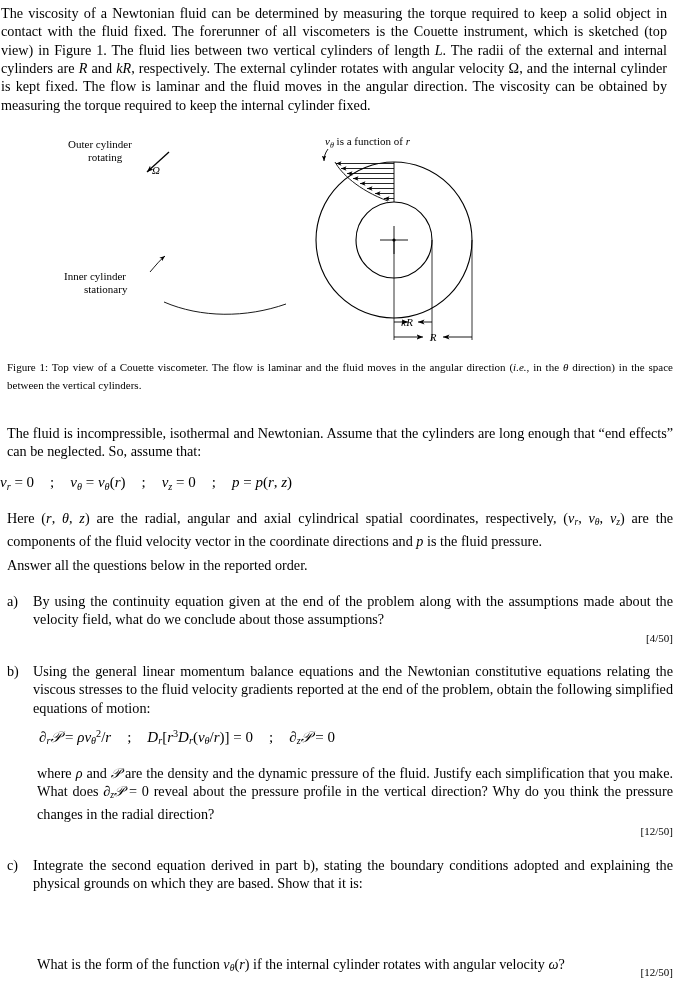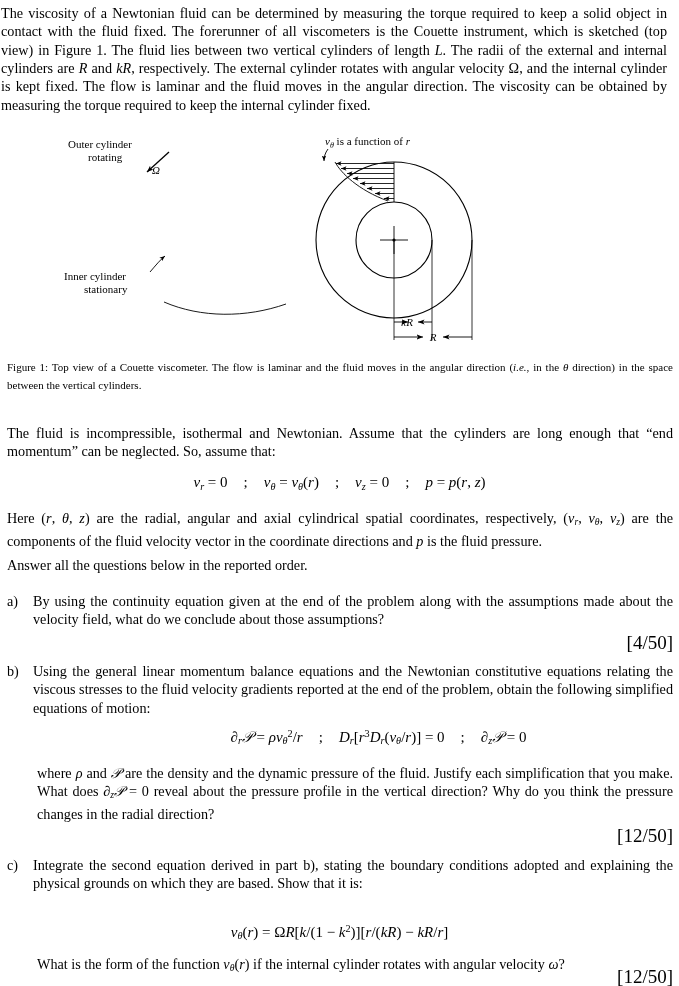--- a/index.html
+++ b/index.html
@@ -48,21 +48,20 @@
     font-size: 11px;
     line-height: 18.4px;
     text-align: justify;
   }
   .blk-fluid {
     position: absolute;
     left: 7px; top: 424px;
     width: 666px;
   }
   .eq {
-    text-align: center;
     font-family: "Liberation Serif", "DejaVu Serif", serif;
     font-size: 15px;
   }
   .eq1 {
     position: absolute;
     left: 0; top: 474px;
     width: 679px;
   }
   .blk-here {
     position: absolute;
@@ -90,21 +89,21 @@
     line-height: 18.4px;
   }
   .qbody {
     flex: 1 1 auto;
     font-size: 14.2px;
     line-height: 18.4px;
     text-align: justify;
   }
   .marks {
     text-align: right;
-    font-size: 19px;
+    font-size: 11px;
     width: 666px;
   }
   .qa { top: 592px; }
   .marks-a { position: absolute; left: 7px; top: 632px; }
   .qb { top: 662px; }
   .eq2 { position: absolute; left: 0; top: 728px; width: 679px; padding-left: 39px; }
   .blk-where { position: absolute; left: 37px; top: 764px; width: 636px; }
   .marks-b { position: absolute; left: 7px; top: 825px; }
   .qc { top: 856px; }
   .eq3 { position: absolute; left: 0; top: 923px; width: 679px; }
@@ -217,21 +216,21 @@
         <line x1="436" y1="205" x2="407" y2="205" stroke="#000" stroke-width="0.9" marker-end="url(#ahL)"></line>
         <text class="figtext-i" x="397" y="208.5" text-anchor="middle">R</text>
       </g>
     </svg>
   </div>
 
   <div class="caption">
     <span>Figure 1: Top view of a Couette viscometer. The flow is laminar and the fluid moves in the angular direction (</span><i>i.e.</i><span>, in the </span><i>θ</i><span> direction) in the space between the vertical cylinders.</span>
   </div>
 
-  <div class="para blk-fluid">The fluid is incompressible, isothermal and Newtonian. Assume that the cylinders are long enough that “end momentum” can be neglected. So, assume that:</div>
+  <div class="para blk-fluid">The fluid is incompressible, isothermal and Newtonian. Assume that the cylinders are long enough that “end effects” can be neglected. So, assume that:</div>
 
   <div class="eq eq1">
     <i>v</i><sub><i>r</i></sub> = 0<span class="sep"></span>;<span class="sep"></span><i>v</i><sub><i>θ</i></sub> = <i>v</i><sub><i>θ</i></sub>(<i>r</i>)<span class="sep"></span>;<span class="sep"></span><i>v</i><sub><i>z</i></sub> = 0<span class="sep"></span>;<span class="sep"></span><i>p</i> = <i>p</i>(<i>r</i>, <i>z</i>)
   </div>
 
   <div class="para blk-answer">Answer all the questions below in the reported order.</div>
 
   <div class="para blk-here">
     Here (<i>r</i>, <i>θ</i>, <i>z</i>) are the radial, angular and axial cylindrical spatial coordinates, respectively, (<i>v</i><sub><i>r</i></sub>, <i>v</i><sub><i>θ</i></sub>, <i>v</i><sub><i>z</i></sub>) are the
     components of the fluid velocity vector in the coordinate directions and <i>p</i> is the fluid pressure.
@@ -263,22 +262,19 @@
   </div>
   <div class="marks marks-b">[12/50]</div>
 
   <div class="qitem qc">
     <div class="qrow">
       <div class="qlabel">c)</div>
       <div class="qbody">Integrate the second equation derived in part b), stating the boundary conditions adopted and explaining the physical grounds on which they are based. Show that it is:</div>
     </div>
   </div>
 
-  <div class="eq eq3">
-    <i>v</i><sub><i>θ</i></sub>(<i>r</i>) = Ω<i>R</i>[<i>k</i>/(1 − <i>k</i><sup>2</sup>)][<i>r</i>/(<i>kR</i>) − <i>kR</i>/<i>r</i>]
-  </div>
 
   <div class="para blk-what">
     What is the form of the function <i>v</i><sub><i>θ</i></sub>(<i>r</i>) if the internal cylinder rotates with angular velocity <i>ω</i>?
   </div>
   <div class="marks marks-c">[12/50]</div>
 
 </div>
 
 </body></html>

